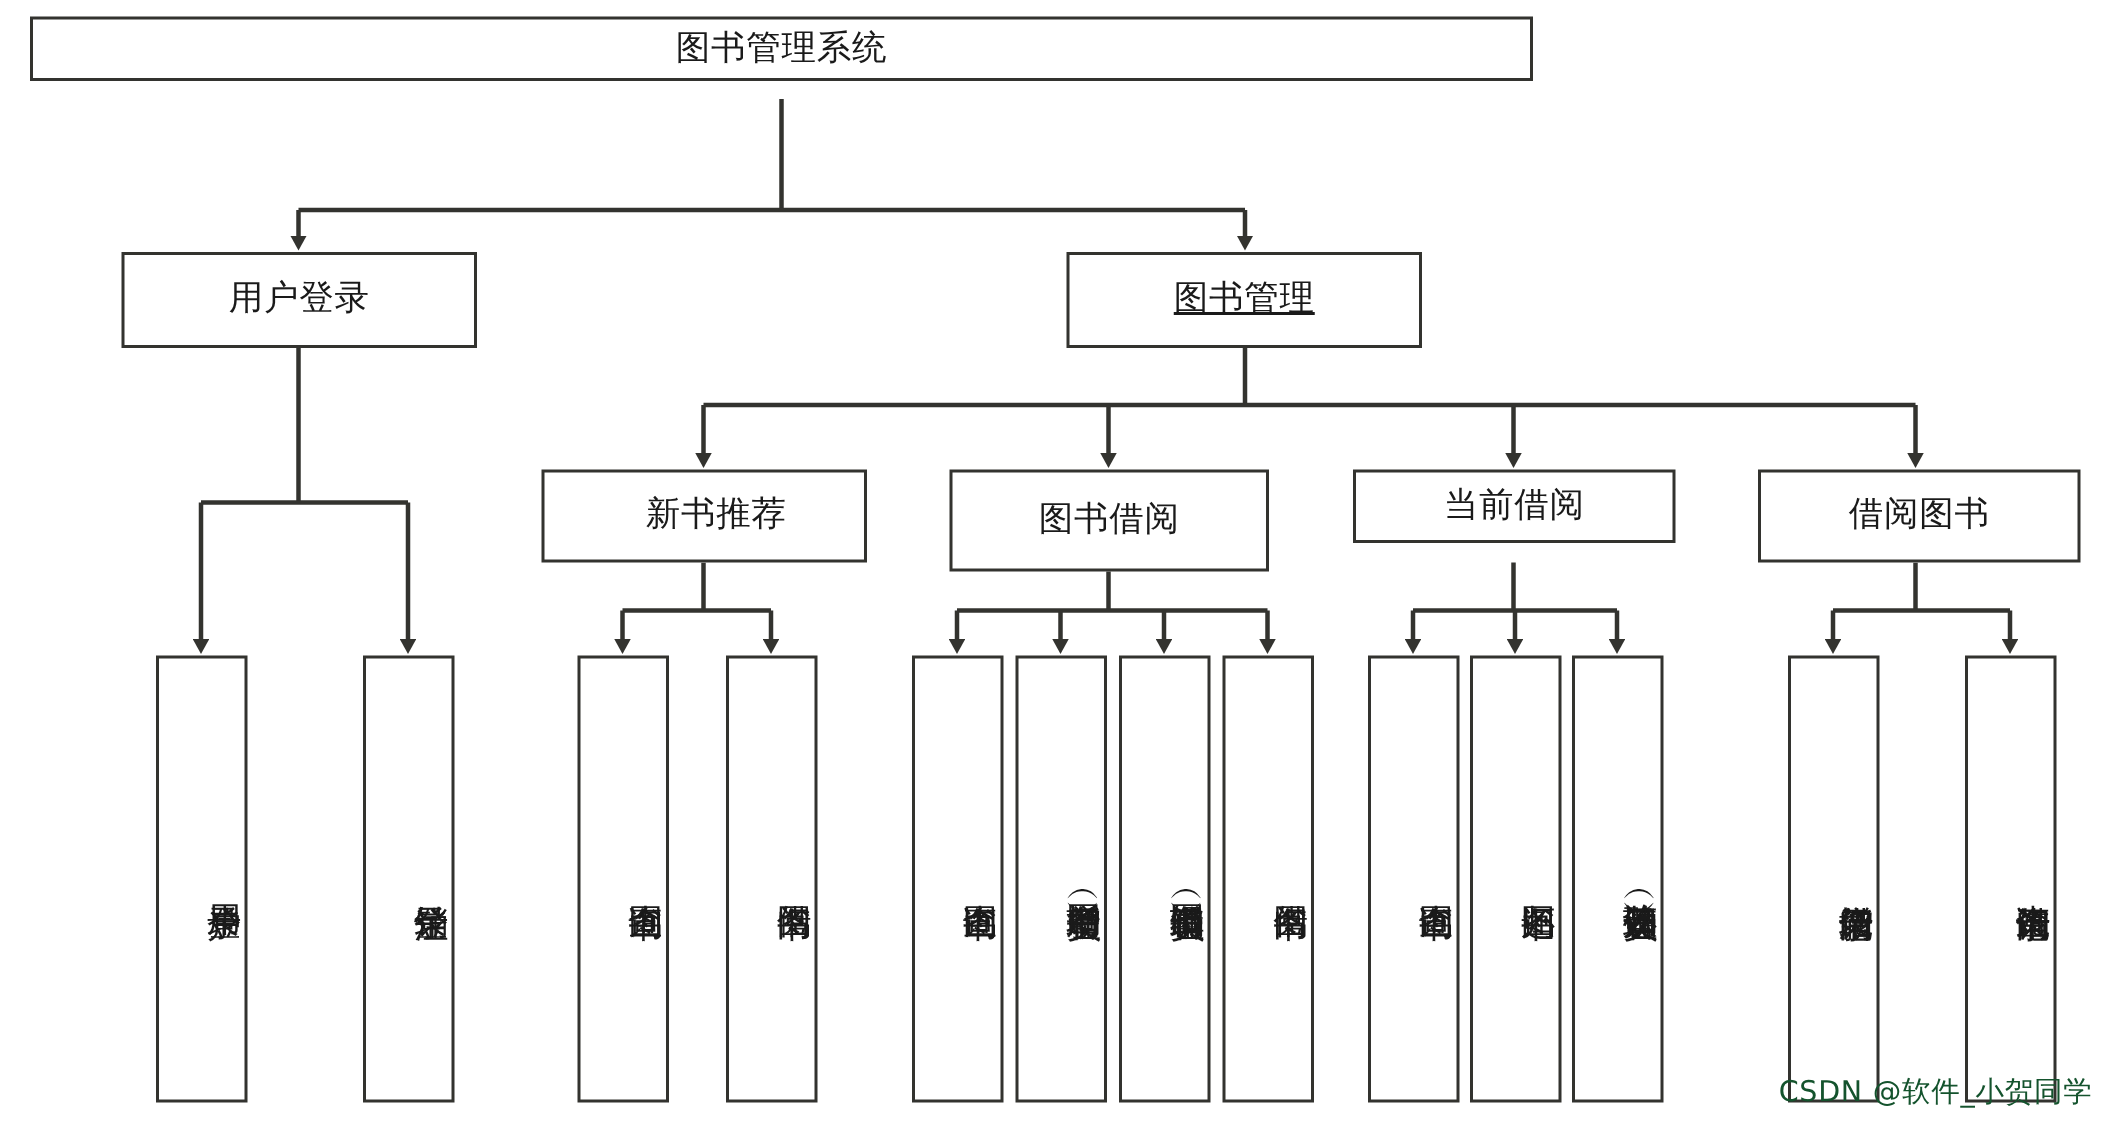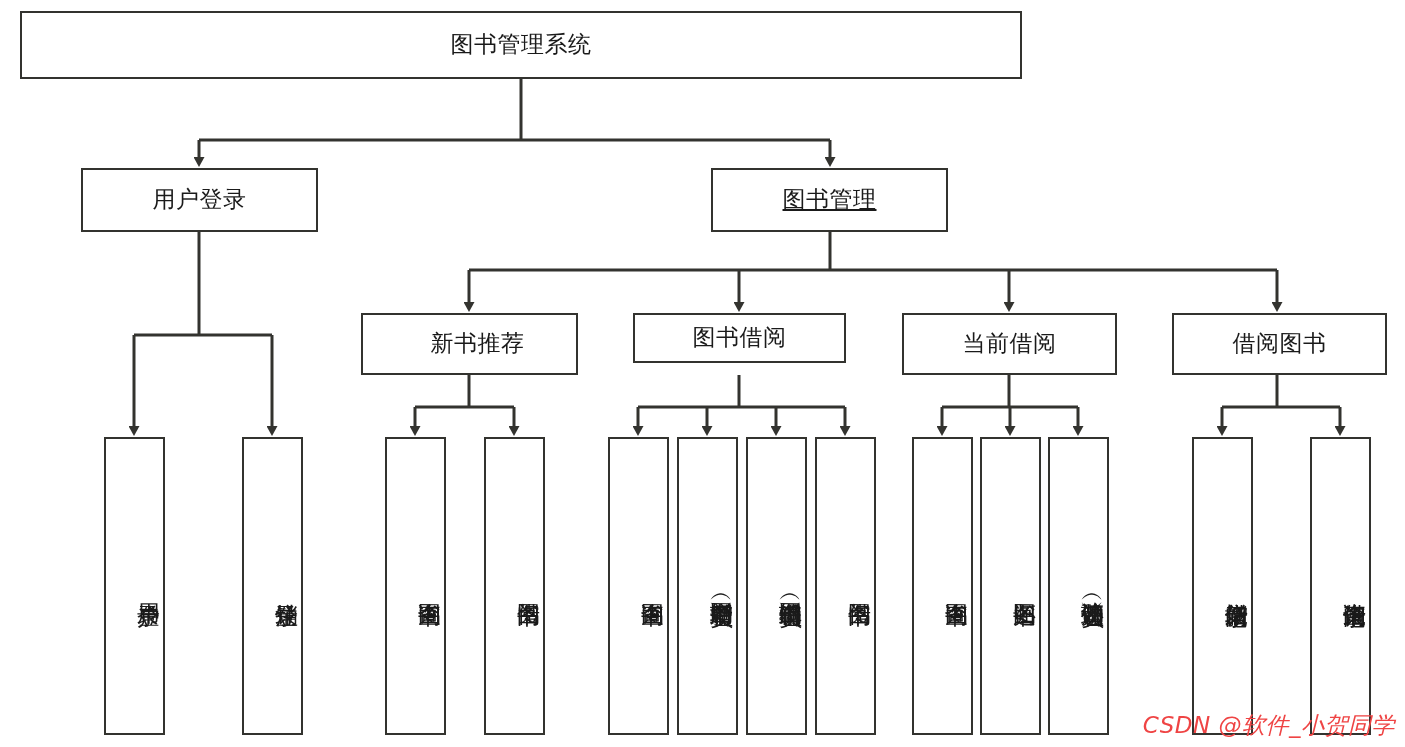--- a/index.html
+++ b/index.html
@@ -47,25 +47,24 @@
     left: 0;
     top: 0;
     width: 1405px;
     height: 747px;
     pointer-events: none;
   }
   .watermark {
     position: absolute;
     right: 10px;
     bottom: 6px;
-    font-size: 23px;
-    color: #ef4444;
+    font-size: 19px;
+    color: #14532d;
     letter-spacing: 0.5px;
     white-space: nowrap;
-    font-style: italic;
   }
 </style>
 </head>
 <body>
 
 <div id="canvas">
 
   <svg id="wires" viewBox="0 0 1405 747">
     <defs>
       <marker id="arrow" markerWidth="10" markerHeight="11" refX="1" refY="5.5" orient="auto" markerUnits="userSpaceOnUse">
@@ -109,38 +108,38 @@
       <path d="M1010,407 L1010,427" marker-end="url(#arrow)"></path>
       <path d="M1078,407 L1078,427" marker-end="url(#arrow)"></path>
 
       <path d="M1277,375 L1277,407"></path>
       <path d="M1222,407 L1340,407"></path>
       <path d="M1222,407 L1222,427" marker-end="url(#arrow)"></path>
       <path d="M1340,407 L1340,427" marker-end="url(#arrow)"></path>
     </g>
   </svg>
 
-  <div class="node h" style="left:20px; top:11px; width:1002px; height:68px;text-align:center;">
+  <div class="node h" style="left:20px; top:11px; width:1002px; height:43px;text-align:center;">
     <span>图书管理系统</span>
   </div>
 
   <div class="node h" style="left:81px; top:168px; width:237px; height:64px;">
     <span>用户登录</span>
   </div>
   <div class="node h" style="left:711px; top:168px; width:237px; height:64px;text-decoration:underline;">
     <span>图书管理</span>
   </div>
 
   <div class="node h" style="left:361px; top:313px; width:217px; height:62px;padding-left:16px;">
     <span>新书推荐</span>
   </div>
-  <div class="node h" style="left:633px; top:313px; width:213px; height:50px;">
+  <div class="node h" style="left:633px; top:313px; width:213px; height:68px;">
     <span>图书借阅</span>
   </div>
-  <div class="node h" style="left:902px; top:313px; width:215px; height:62px;">
+  <div class="node h" style="left:902px; top:313px; width:215px; height:49px;">
     <span>当前借阅</span>
   </div>
   <div class="node h" style="left:1172px; top:313px; width:215px; height:62px;">
     <span>借阅图书</span>
   </div>
 
   <div class="node v" style="left:104px; top:437px; width:61px; height:298px;">
     <span>用户登录</span>
   </div>
   <div class="node v" style="left:242px; top:437px; width:61px; height:298px;">

